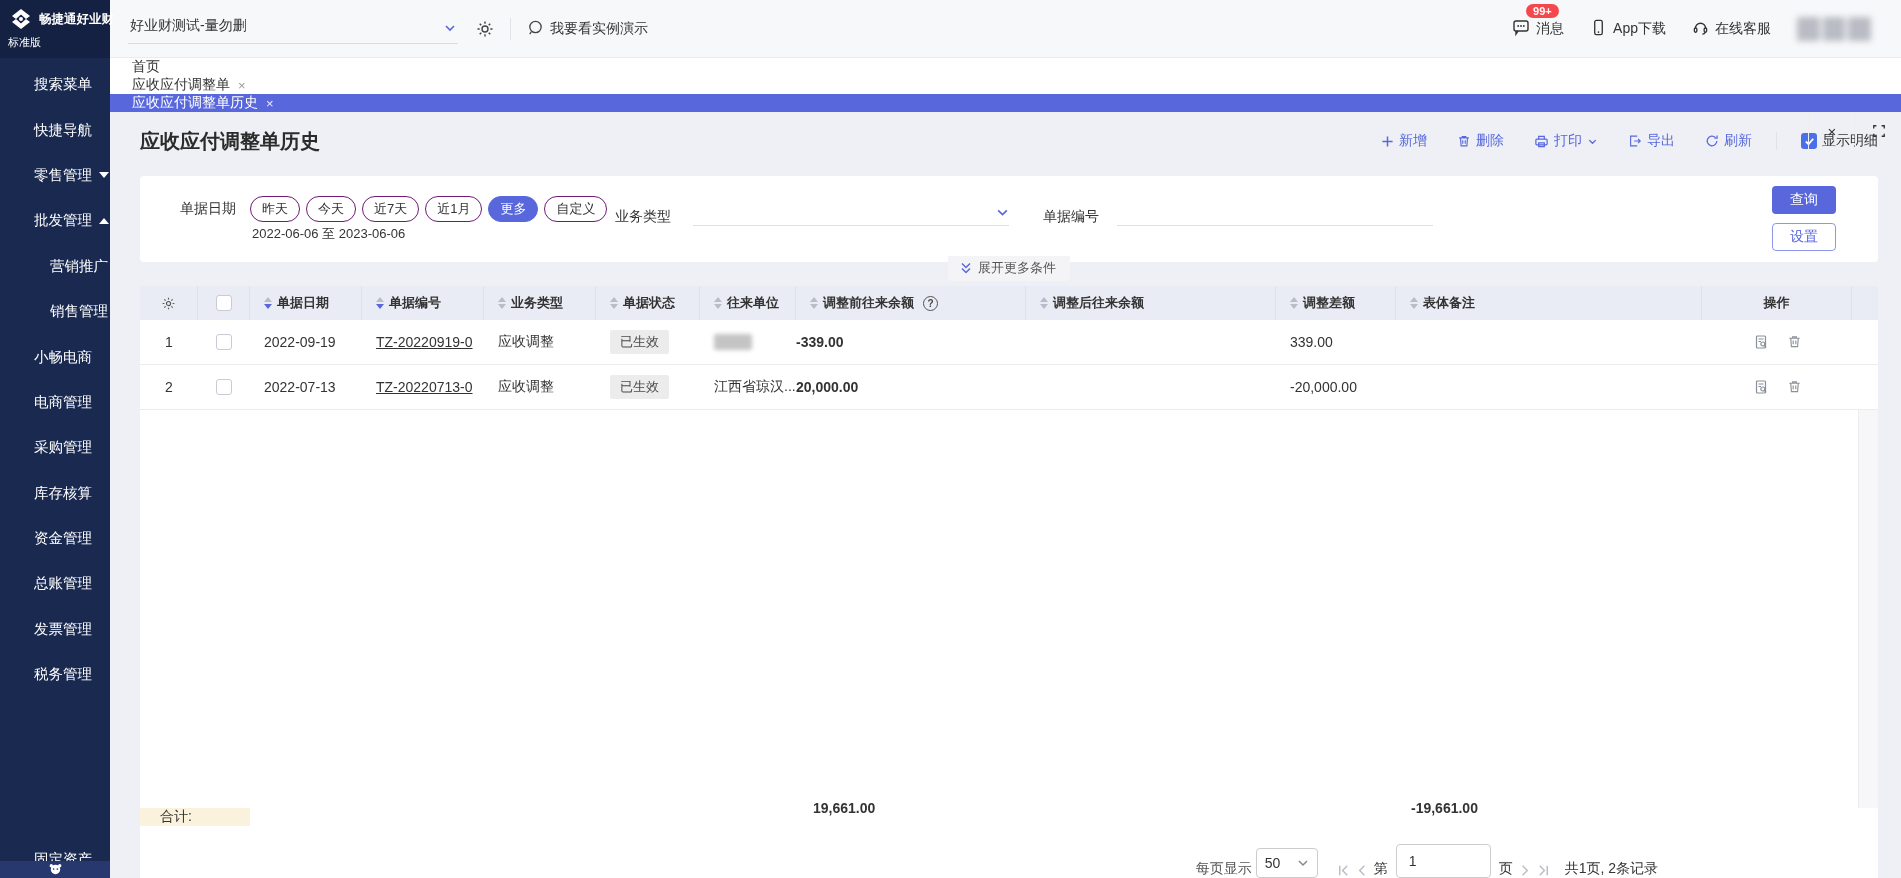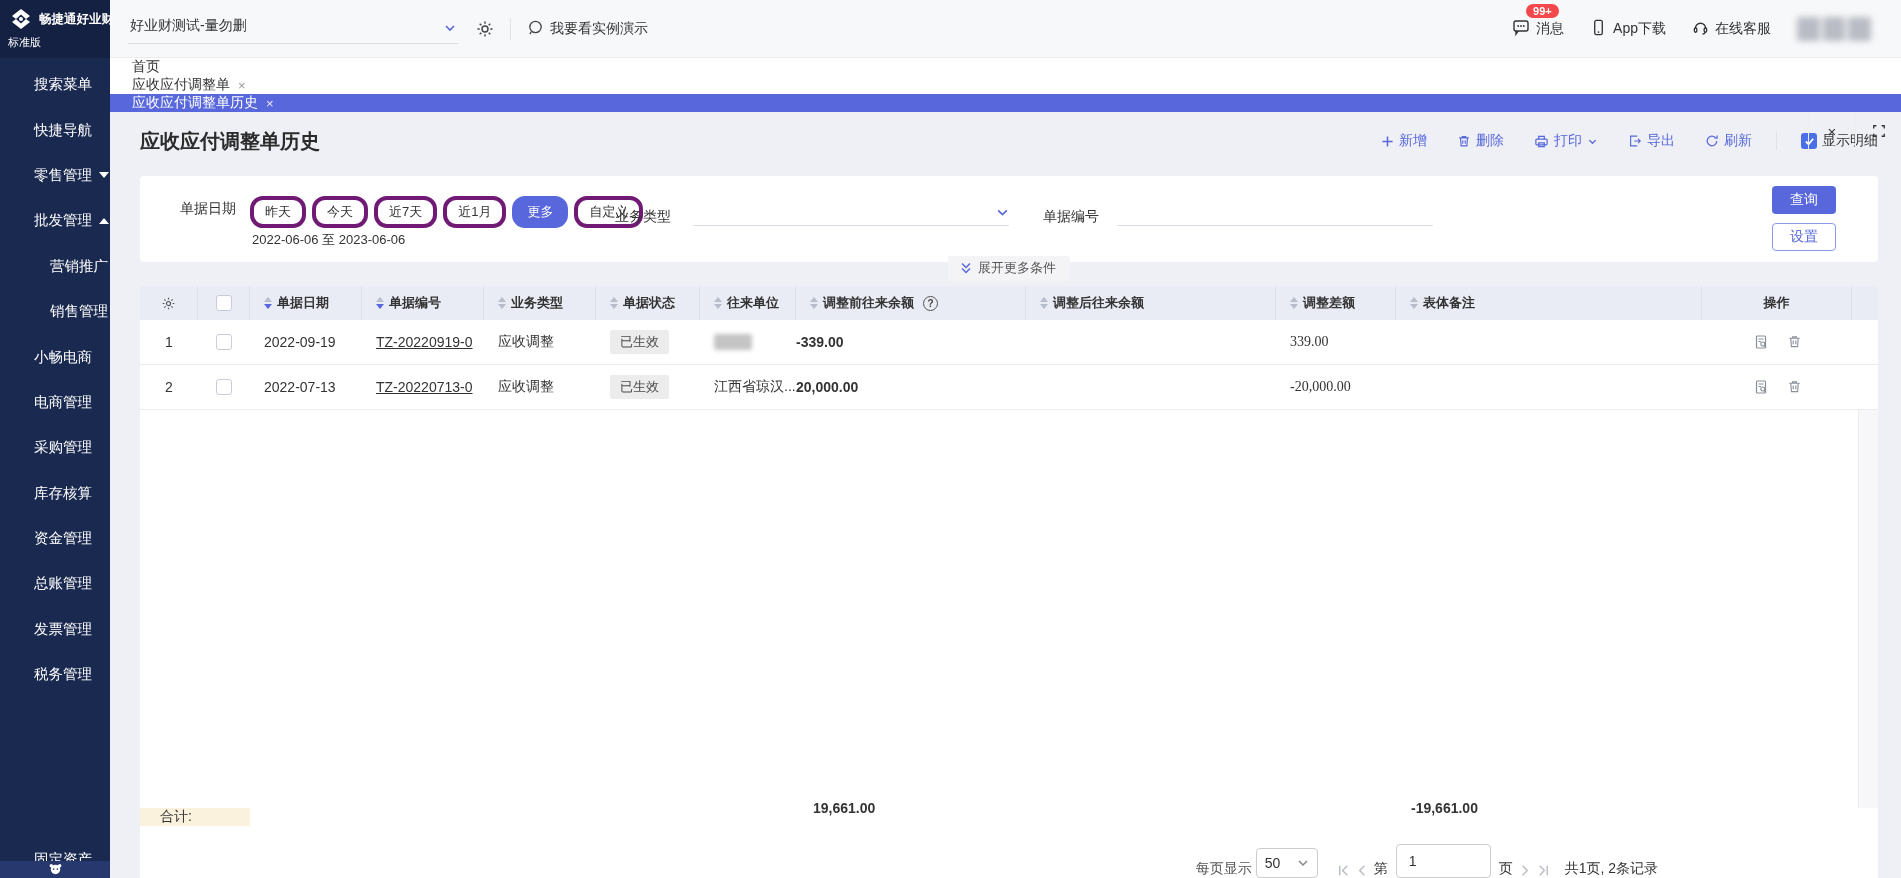--- a/index.html
+++ b/index.html
@@ -56,21 +56,21 @@
   .act-divider { width:1px; height:18px; background:#e0e2e8; margin:0 -6px; }
   .cb-on { width:16px; height:16px; background:#4a6fe8; border-radius:3px; display:inline-flex; align-items:center; justify-content:center; }
   .detail-label { color:#333; }
 
   
   .filter-panel { position:absolute; left:30px; top:80px; width:1738px; height:86px; background:#fff; border-radius:4px; }
   .f-label { font-size:14px; color:#333; }
   .f-left { position:absolute; left:40px; top:20px; display:flex; align-items:flex-start; gap:14px; }
   .pill-col { display:flex; flex-direction:column; }
   .pills { display:flex; gap:6px; }
-  .pill { border:4px solid #701a75; border-radius:13px; background:#fff; padding:3px 11px; font-size:13px; color:#333; cursor:pointer; white-space:nowrap; }
+  .pill { border:1px solid #701a75; border-radius:13px; background:#fff; padding:3px 11px; font-size:13px; color:#333; cursor:pointer; white-space:nowrap; }
   .pill.sel { background:#5868dc; border-color:#5868dc; color:#fff; }
   .date-range { font-size:13px; color:#333; margin-top:3px; margin-left:2px; }
   .f-biz { position:absolute; left:475px; top:24px; display:flex; align-items:flex-end; gap:22px; }
   .f-doc { position:absolute; left:903px; top:24px; display:flex; align-items:flex-end; gap:18px; }
   .underline-input { width:300px; border-bottom:1px solid #dcdfe8; height:26px; display:flex; align-items:center; justify-content:flex-end; cursor:text; }
   .underline-input.w320 { width:316px; }
   .f-btns { position:absolute; right:42px; top:10px; display:flex; flex-direction:column; gap:9px; }
   .btn { width:64px; height:28px; border-radius:4px; font-size:14px; display:flex; align-items:center; justify-content:center; cursor:pointer; }
   .btn.primary { background:#5868dc; color:#fff; }
   .btn.ghost { background:#fff; color:#5868dc; border:1px solid #8d97e8; }
@@ -84,21 +84,21 @@
   .cell { flex:0 0 auto; }
   .c-gear { width:58px; justify-content:center; }
   .c-check { width:52px; justify-content:center; }
   .c-date { width:112px; }
   .c-no { width:122px; }
   .c-biz { width:112px; }
   .c-status { width:104px; }
   .c-partner { width:96px; }
   .c-before { width:230px; }
   .c-after { width:250px; }
-  .c-diff { width:120px;font-family:Liberation Serif, serif; }
+  .c-diff { width:120px; }
   .c-remark { flex:1 1 auto; }
   .c-action { width:150px; justify-content:center; }
   .c-gutter { width:26px; }
   .hcell { display:flex; align-items:center; gap:5px; padding-left:14px; }
   .carets { display:flex; flex-direction:column; gap:2px; }
   .car { width:0; height:0; border-left:4px solid transparent; border-right:4px solid transparent; }
   .car.up { border-bottom:5px solid #b7bcca; }
   .car.dn { border-top:5px solid #b7bcca; }
   .car.dn.on { border-top-color:#5868dc; }
   .help-circ { width:15px; height:15px; border:1px solid #555; border-radius:50%; font-size:10px; font-weight:700; color:#444; display:inline-flex; align-items:center; justify-content:center; margin-left:4px; }

